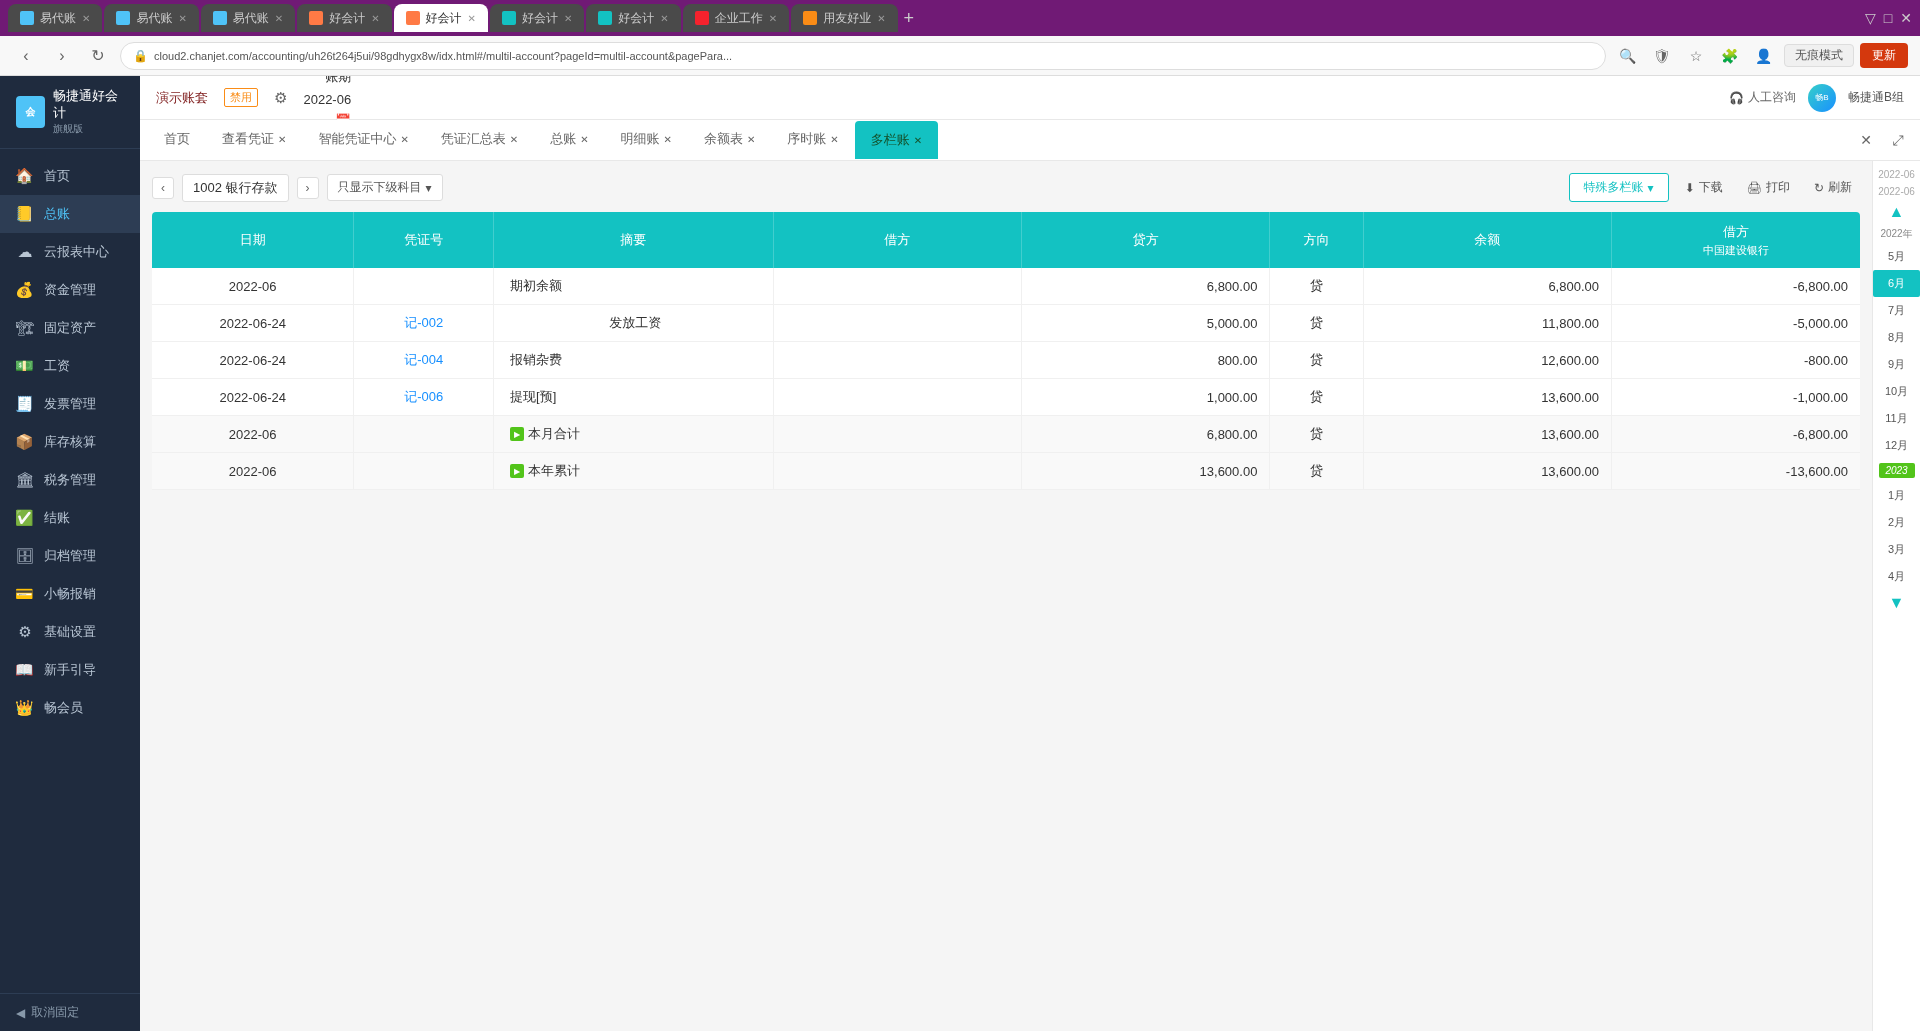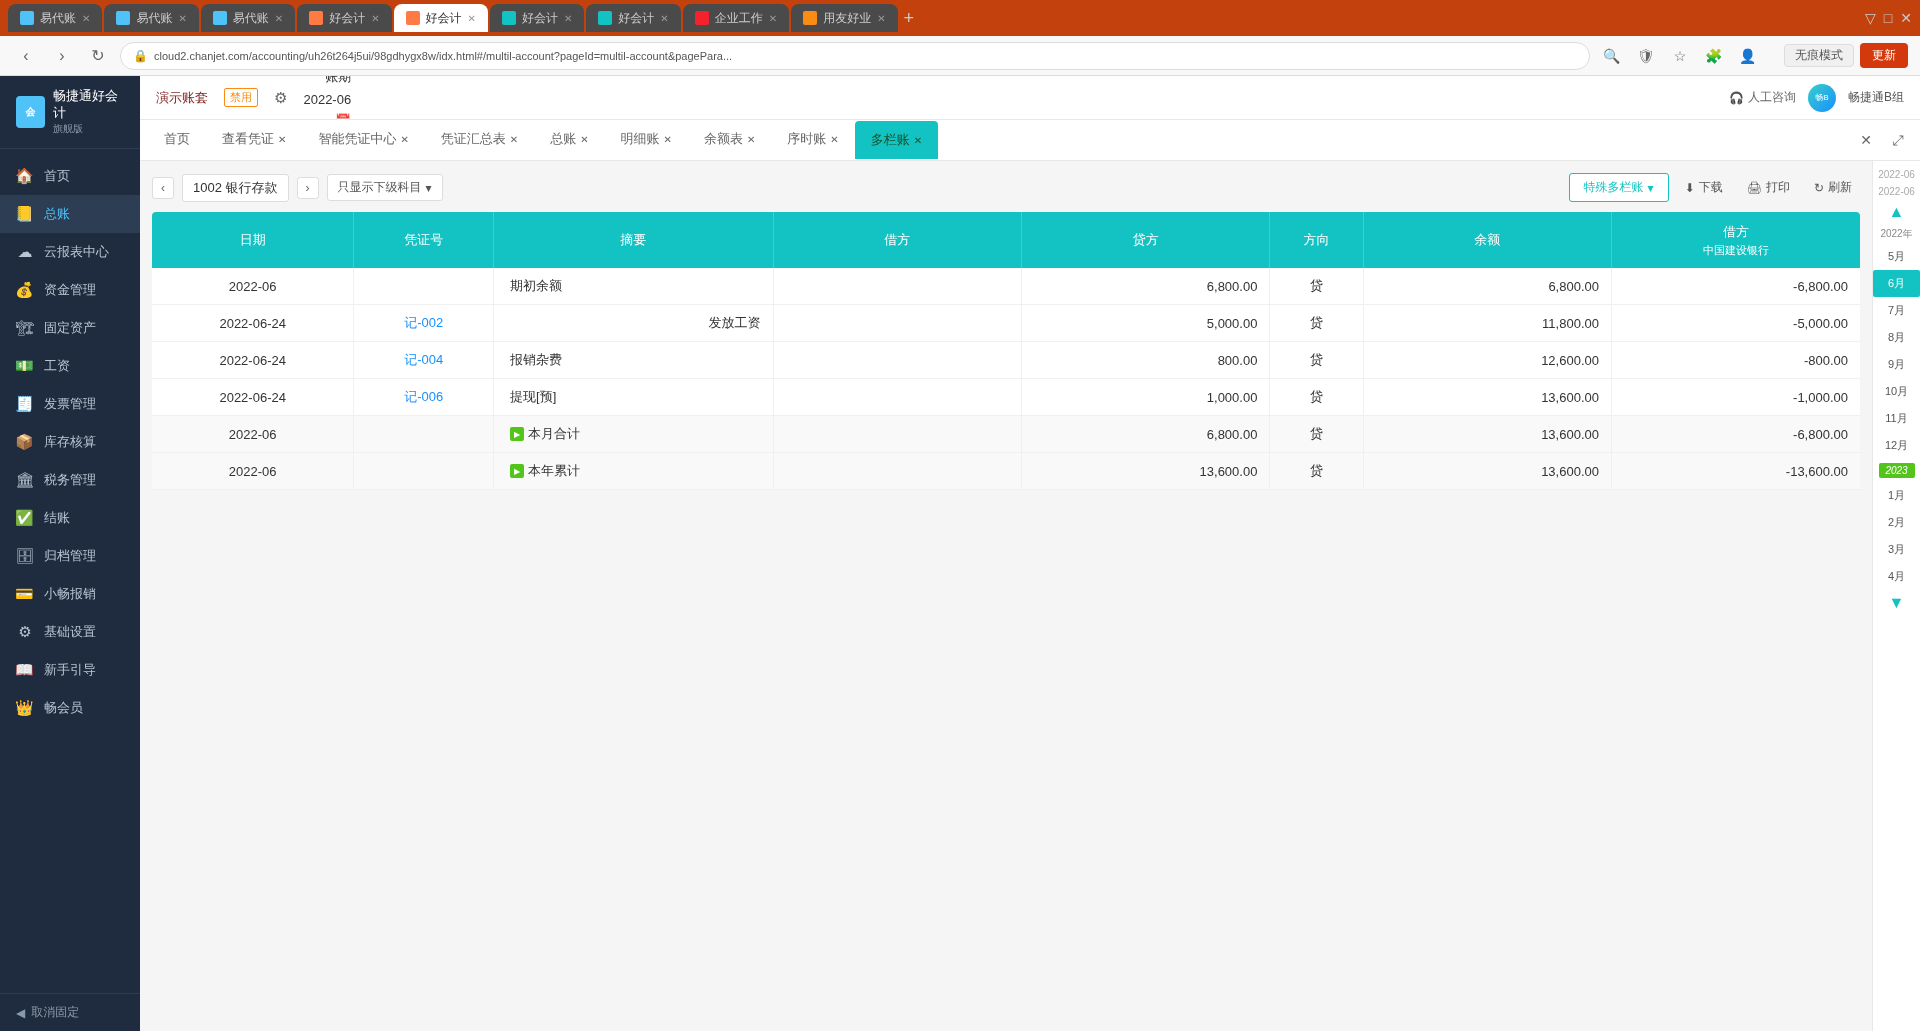--- a/index.html
+++ b/index.html
@@ -1,33 +1,33 @@
 <!DOCTYPE html>
 <html><head>
   <meta charset="utf-8">
   <style>
     * { margin: 0; padding: 0; box-sizing: border-box; }
     body { font-family: 'Microsoft YaHei', Arial, sans-serif; font-size: 13px; background: #f0f2f5; overflow: hidden; width: 1920px; height: 1031px; }
 
     
-    .browser-chrome { background: #c2410c; height: 36px; display: flex; align-items: center; padding: 0 8px; }
+    .browser-chrome { background: #701a75; height: 36px; display: flex; align-items: center; padding: 0 8px; }
     .tab { display: flex; align-items: center; height: 28px; padding: 0 12px; border-radius: 8px 8px 0 0; font-size: 12px; color: #ccc; background: #4a4a4a; margin-right: 2px; gap: 6px; white-space: nowrap; }
     .tab.active { background: #fff; color: #333; }
     .tab-close { font-size: 10px; cursor: pointer; color: #999; }
     .tab-add { color: #ccc; font-size: 18px; margin-left: 4px; cursor: pointer; }
     .tab-controls { margin-left: auto; display: flex; gap: 8px; color: #ccc; font-size: 14px; }
 
     
     .address-bar { background: #f8f8f8; height: 40px; display: flex; align-items: center; padding: 0 12px; gap: 8px; border-bottom: 1px solid #ddd; }
     .nav-btn { background: none; border: none; color: #666; font-size: 16px; cursor: pointer; width: 28px; height: 28px; border-radius: 50%; display: flex; align-items: center; justify-content: center; }
     .url-bar { flex: 1; background: #fff; border: 1px solid #ddd; border-radius: 20px; height: 28px; display: flex; align-items: center; padding: 0 12px; font-size: 12px; color: #333; gap: 6px; }
     .url-text { color: #555; font-size: 11px; overflow: hidden; text-overflow: ellipsis; white-space: nowrap; flex: 1; }
     .browser-actions { display: flex; gap: 6px; align-items: center; }
     .browser-action-btn { background: none; border: none; color: #666; font-size: 14px; cursor: pointer; width: 28px; height: 28px; border-radius: 4px; display: flex; align-items: center; justify-content: center; }
-    .wuhen-btn { background: #f0f0f0; border: 1px solid #ddd; border-radius: 4px; padding: 2px 10px; font-size: 12px; color: #555; cursor: pointer; margin-left: 16px; }
+    .wuhen-btn { background: #f0f0f0; border: 1px solid #ddd; border-radius: 4px; padding: 2px 10px; font-size: 12px; color: #555; cursor: pointer; }
     .update-btn { background: #d4380d; border: none; border-radius: 4px; padding: 4px 12px; font-size: 12px; color: #fff; cursor: pointer; }
 
     
     .app-container { display: flex; height: calc(1031px - 76px); }
 
     
     .sidebar { width: 140px; background: #1f2b3e; color: #fff; display: flex; flex-direction: column; flex-shrink: 0; }
     .sidebar-logo { padding: 12px 16px; border-bottom: 1px solid #2d3d54; display: flex; align-items: center; gap: 8px; }
     .logo-icon { width: 32px; height: 32px; background: #4fc3f7; border-radius: 4px; display: flex; align-items: center; justify-content: center; font-size: 10px; color: #fff; font-weight: bold; }
     .logo-text { font-size: 13px; color: #fff; line-height: 1.3; }
@@ -381,21 +381,21 @@
                 <td>贷</td>
                 <td class="right-align">6,800.00</td>
                 <td class="right-align">-6,800.00</td>
               </tr>
 
               <tr>
                 <td>2022-06-24</td>
                 <td>
                   <a class="voucher-link">记-002</a>
                 </td>
-                <td style="text-align:right;padding-left:16px;">发放工资</td>
+                <td style="text-align:center;padding-left:16px;">发放工资</td>
                 <td></td>
                 <td class="right-align">5,000.00</td>
                 <td>贷</td>
                 <td class="right-align">11,800.00</td>
                 <td class="right-align">-5,000.00</td>
               </tr>
 
               <tr>
                 <td>2022-06-24</td>
                 <td>

